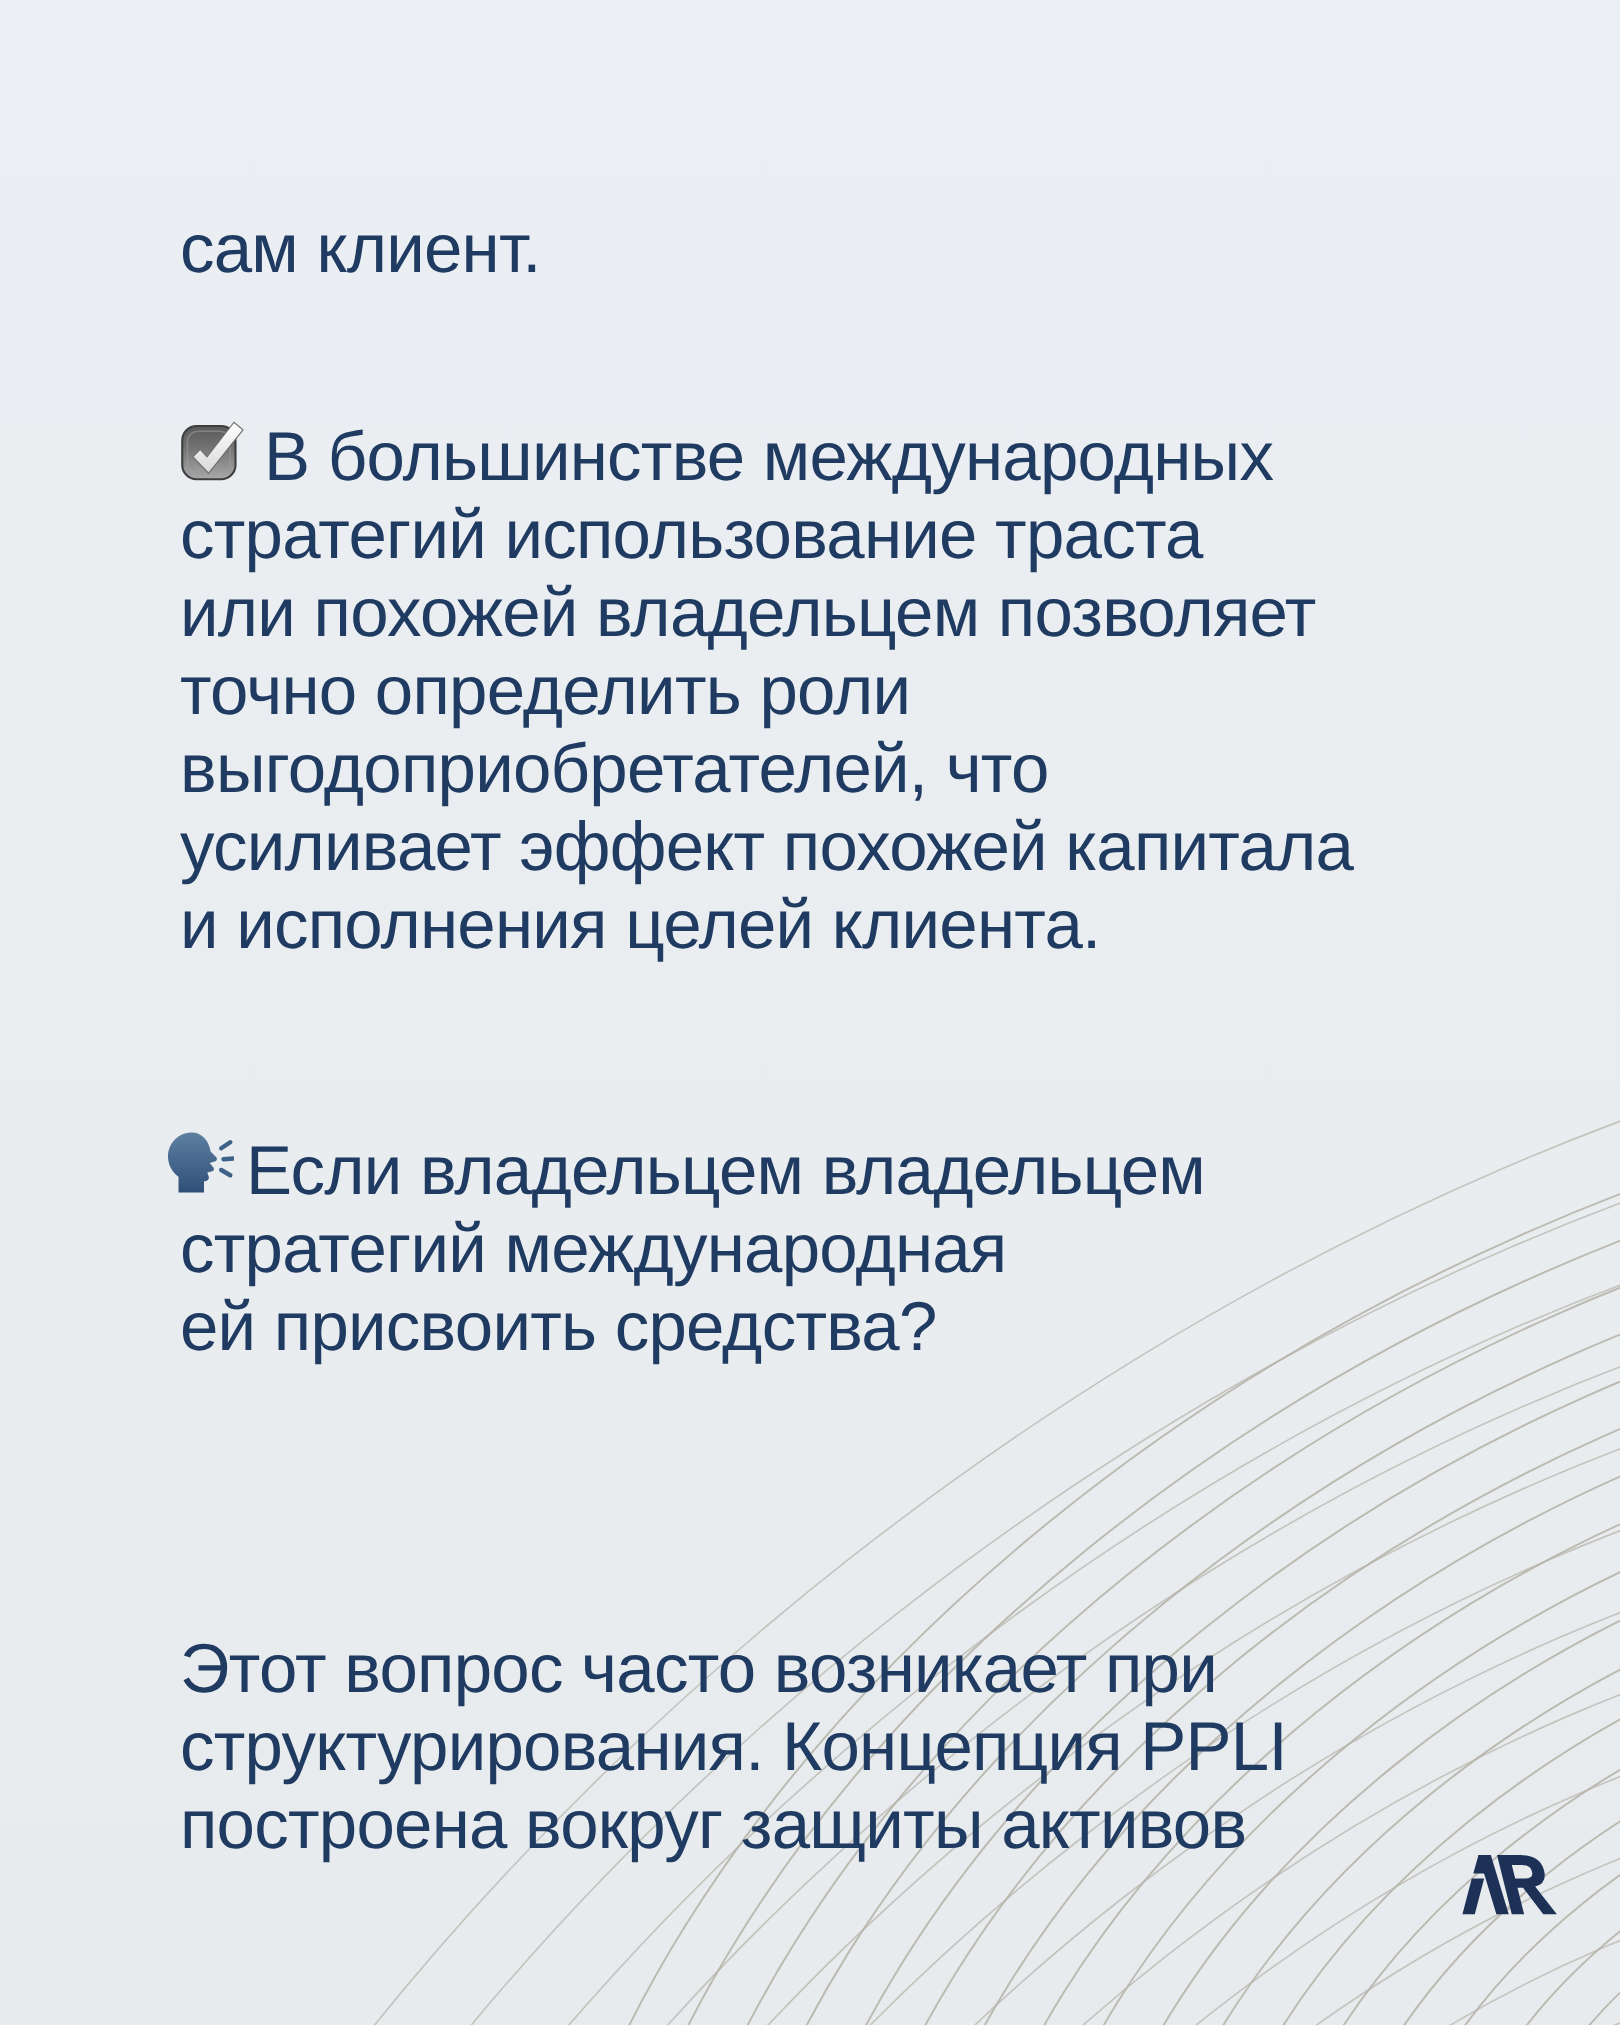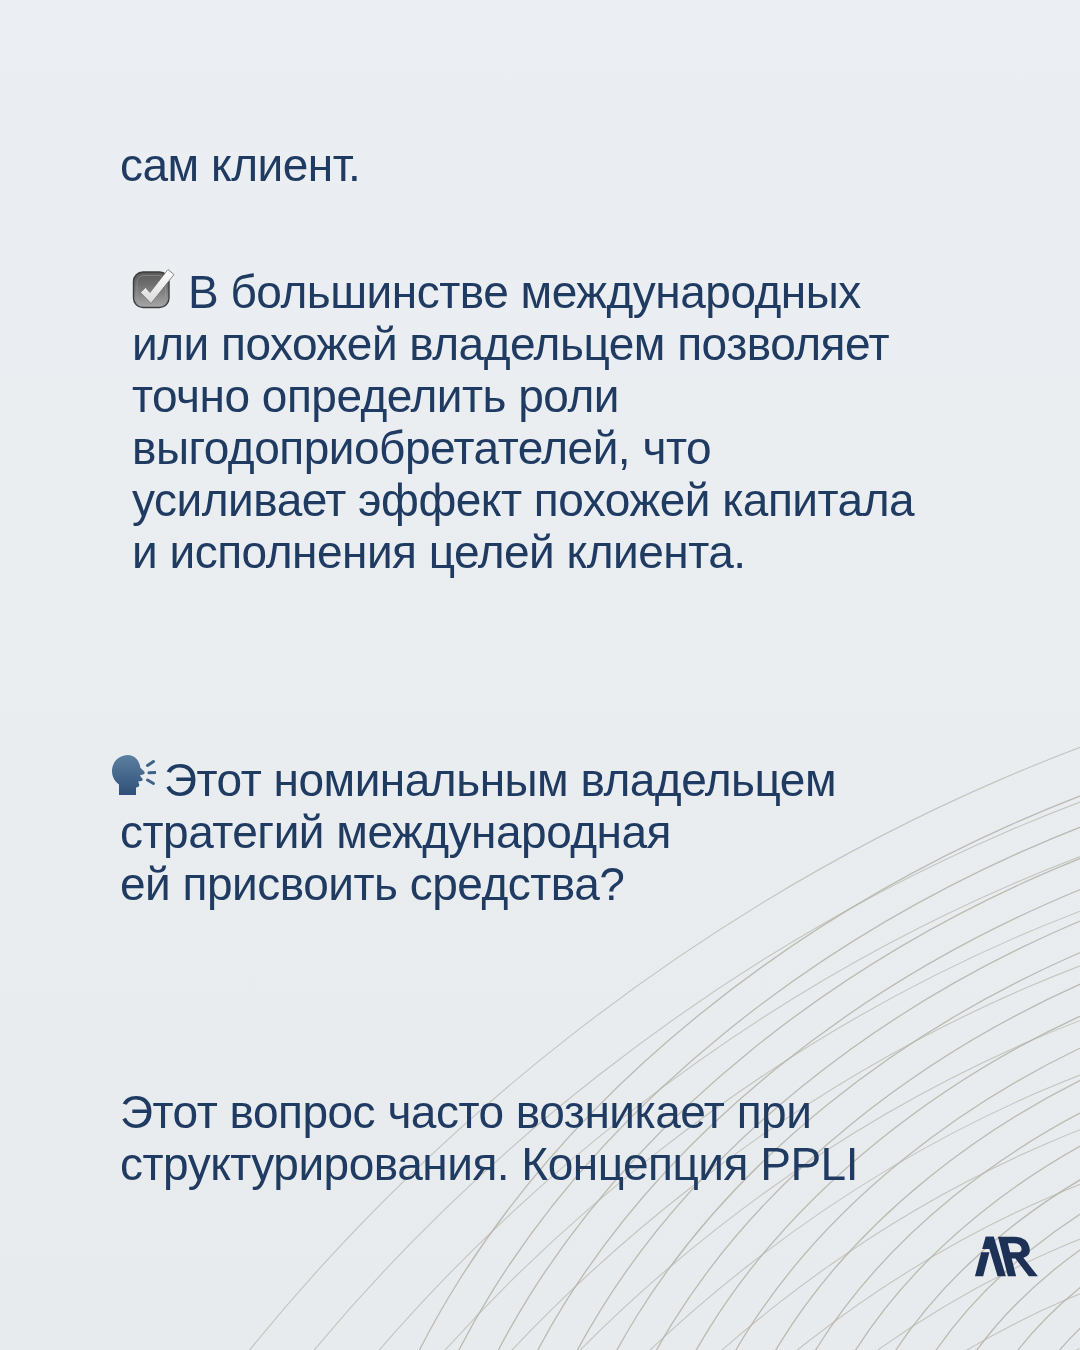--- a/index.html
+++ b/index.html
@@ -29,21 +29,21 @@
     font-size: 46px;
     font-weight: 500;
     letter-spacing: -0.5px;
   }
   .line {
     height: 52px;
     line-height: 52px;
     white-space: nowrap;
   }
   .p1 { top: 139px; }
-  .p2 { top: 266px; margin-left: 12px; }
+  .p2 { top: 278px; }
   .p3 { top: 754px; }
   .p4 { top: 1086px; }
   .emoji {
     display: inline-block;
     vertical-align: middle;
     margin-top: -8px;
     margin-right: 12px;
   }
   .emoji.head { margin-left: -12px; margin-right: 8px; }
   .brand {
@@ -130,20 +130,21 @@
                 <stop offset="0" stop-color="#ffffff"></stop>
                 <stop offset="1" stop-color="#d9d9d9"></stop>
               </linearGradient>
             </defs>
             <rect x="1.5" y="7" width="35.5" height="35.5" rx="9.5" fill="url(#cbBody)" stroke="#3d3d3d" stroke-width="1.4"></rect>
             <rect x="5" y="10.5" width="28.5" height="28.5" rx="7" fill="none" stroke="#9e9e9e" stroke-width="1" opacity="0.55"></rect>
             <path d="M8.5,27.5 L13.5,22.5 L18,27.5 L36,4.5 L42,9.5 L19,38.5 Z" fill="url(#cbCheck)" stroke="#6f6f6f" stroke-width="0.8"></path>
           </svg>
         </span><span>В большинстве международных</span>
       </div>
+      <div class="line">стратегий использование траста</div>
       <div class="line">или похожей владельцем позволяет</div>
       <div class="line">точно определить роли</div>
       <div class="line">выгодоприобретателей, что</div>
       <div class="line">усиливает эффект похожей капитала</div>
       <div class="line">и исполнения целей клиента.</div>
     </div>
 
     <div class="para p3">
       <div class="line">
         <span class="emoji head">
@@ -157,29 +158,30 @@
             <path fill="url(#headGrad)" d="M20,2 C11,2 4,9 4,18 C4,24 7,28.5 11,31.5 L11,42 L28,42 L28,34.5
                  C30.2,34.4 31.6,33 31.2,31.6 L30.2,28.6 L33.5,27.9
                  C34.6,27.6 35,26.3 34.3,25.4 L31.8,22.4 L35.6,21.2
                  C36.7,20.8 37,19.4 36.2,18.5 L32.4,14.7 C31.4,7.4 26.5,2 20,2 Z"></path>
             <g stroke="#3f6288" stroke-width="3" stroke-linecap="round">
               <line x1="39.5" y1="12.5" x2="45.5" y2="8.5"></line>
               <line x1="41" y1="19.8" x2="47.5" y2="19.4"></line>
               <line x1="39.5" y1="27" x2="45.5" y2="30.5"></line>
             </g>
           </svg>
-        </span><span>Этот номинальным владельцем</span>
+        </span><span>Если владельцем владельцем</span>
       </div>
       <div class="line">стратегий международная</div>
       <div class="line">ей присвоить средства?</div>
     </div>
 
     <div class="para p4">
       <div class="line">Этот вопрос часто возникает при</div>
       <div class="line">структурирования. Концепция PPLI</div>
+      <div class="line">построена вокруг защиты активов</div>
     </div>
 
   </div>
 
   <svg class="brand" viewBox="0 0 102 58" aria-label="AR">
     <g fill="#1d3157">
 
       <path d="M36,8 H46 L41.8,23 H31.8 Z"></path>
 
       <path d="M30.6,27 H40.6 L33,56 H23 Z"></path>

